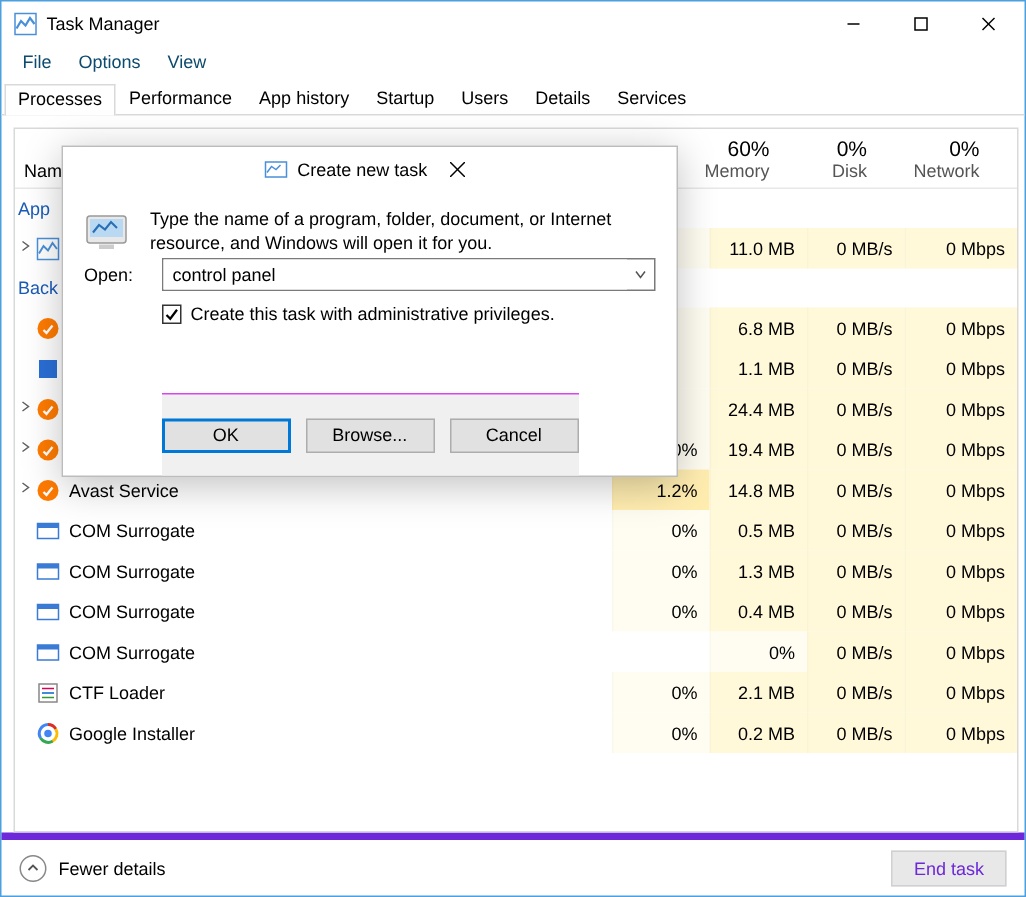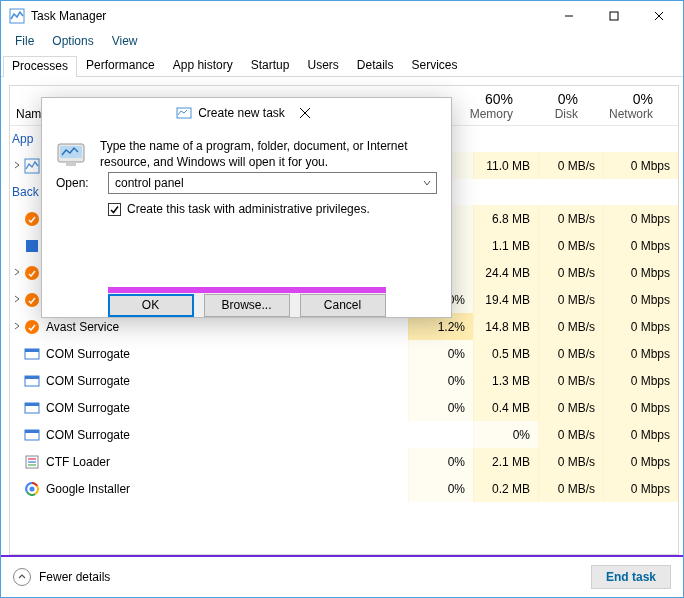--- a/index.html
+++ b/index.html
@@ -39,42 +39,42 @@
 .cell { width: 65px; text-align: center; padding-right: 8px; background: #fff8d9; height: 100%; display: flex; align-items: center; justify-content: flex-end; border-left: 1px solid rgba(0,0,0,0.02);}
 .cell.cpu-light { background: #fffdf2; }
 .cell.cpu-med { background: #ffedb0; }
 .cell.net { width: 75px; }
 
 .scrollbar-space { width: 17px; }
 .tbody::-webkit-scrollbar { width: 17px; }
 .tbody::-webkit-scrollbar-track { background: #f0f0f0; }
 .tbody::-webkit-scrollbar-thumb { background: #c2c2c2; border: 1px solid #f0f0f0; }
 
-.footer { height: 42px; border-top: 2px solid #6d28d9; display: flex; align-items: center; padding: 0 12px; }
+.footer { height: 42px; border-top: 5px solid #6d28d9; display: flex; align-items: center; padding: 0 12px; }
 .fewer { display: flex; align-items: center; gap: 8px; font-size: 12px; flex: 1; }
 .fewer-icon { width: 18px; height: 18px; border: 1px solid #888; border-radius: 50%; display: flex; align-items: center; justify-content: center; font-size: 10px; color: #555; }
-.end-task { font-size: 12px; padding: 4px 14px; background: #e8e8e8; border: 1px solid #d0d0d0; color: #0369a1; font-weight: bold; }
+.end-task { font-size: 12px; padding: 4px 14px; background: #e8e8e8; border: 1px solid #d0d0d0; color: #6d28d9; }
 
 
 .dialog { position: absolute; left: 41px; top: 97px; width: 411px; height: 221px; border: 1px solid #bcbcbc; background: #fff; box-shadow: 0 5px 25px rgba(0,0,0,0.25); display: flex; flex-direction: column; align-items: center; }
 .dlg-title { height: 30px; display: flex; align-items: center; padding: 0 2px 0 10px; }
 .dlg-icon { width: 16px; height: 16px; margin-right: 6px; }
 .dlg-title-text { font-size: 12px; flex: 1; }
 .dlg-close { width: 40px; height: 28px; display: flex; align-items: center; justify-content: center; }
 .dlg-body { flex: 1; padding: 10px 14px; font-size: 12px; }
 .dlg-desc-row { display: flex; gap: 12px; margin-bottom: 2px; }
 .dlg-desc-icon { width: 32px; height: 32px; flex-shrink: 0; }
 .dlg-open-row { display: flex; align-items: center; gap: 10px; margin-bottom: 8px; }
 .dlg-open-row label { width: 42px; }
 .dlg-open-input { flex: 1; display: flex; border: 1px solid #7a7a7a; height: 22px; }
 .dlg-open-input input { flex: 1; border: none; outline: none; font-size: 12px; padding: 0 6px; }
 .dlg-open-input .combo-btn { width: 18px; display: flex; align-items: center; justify-content: center; font-size: 10px; color: #555;}
 .dlg-check-row { display: flex; align-items: center; gap: 6px; padding-left: 52px; }
 .dlg-check { width: 13px; height: 13px; border: 1px solid #333; display: flex; align-items: center; justify-content: center; font-size: 10px; }
-.dlg-buttons { background: #f0f0f0; height: 30px; display: flex; align-items: center; justify-content: center; gap: 10px; border-top: 6px solid #d946ef; }
+.dlg-buttons { background: #f0f0f0; height: 55px; display: flex; align-items: center; justify-content: center; gap: 10px; border-top: 1px solid #d946ef; }
 .dlg-btn { width: 86px; height: 23px; font-size: 12px; background: #e1e1e1; border: 1px solid #adadad; }
 .dlg-btn.default { border: 2px solid #0078d7; background: #e1e1e1; }
 </style>
 </head>
 <body>
 
 <div class="main-window">
   <div class="titlebar">
     <span class="app-icon">
       <svg viewBox="0 0 16 16">

